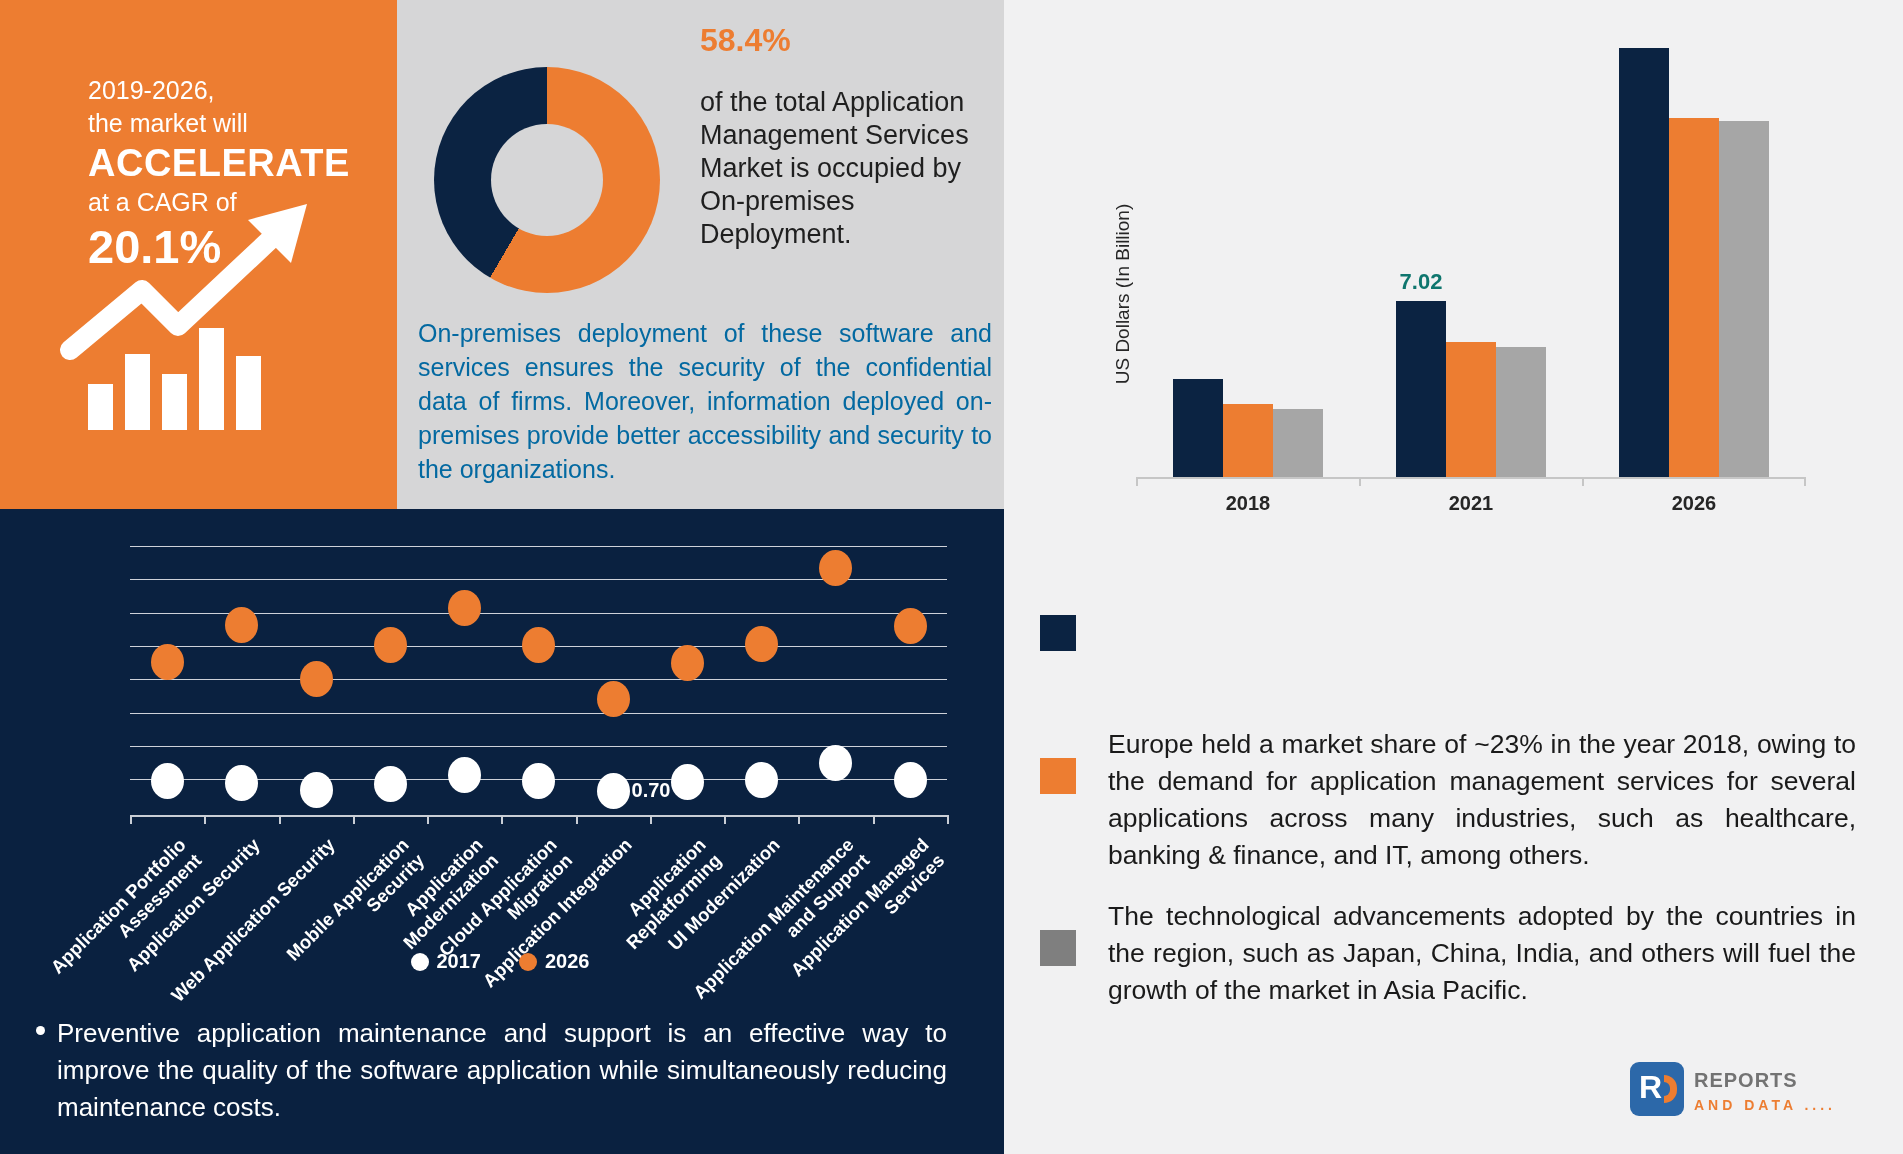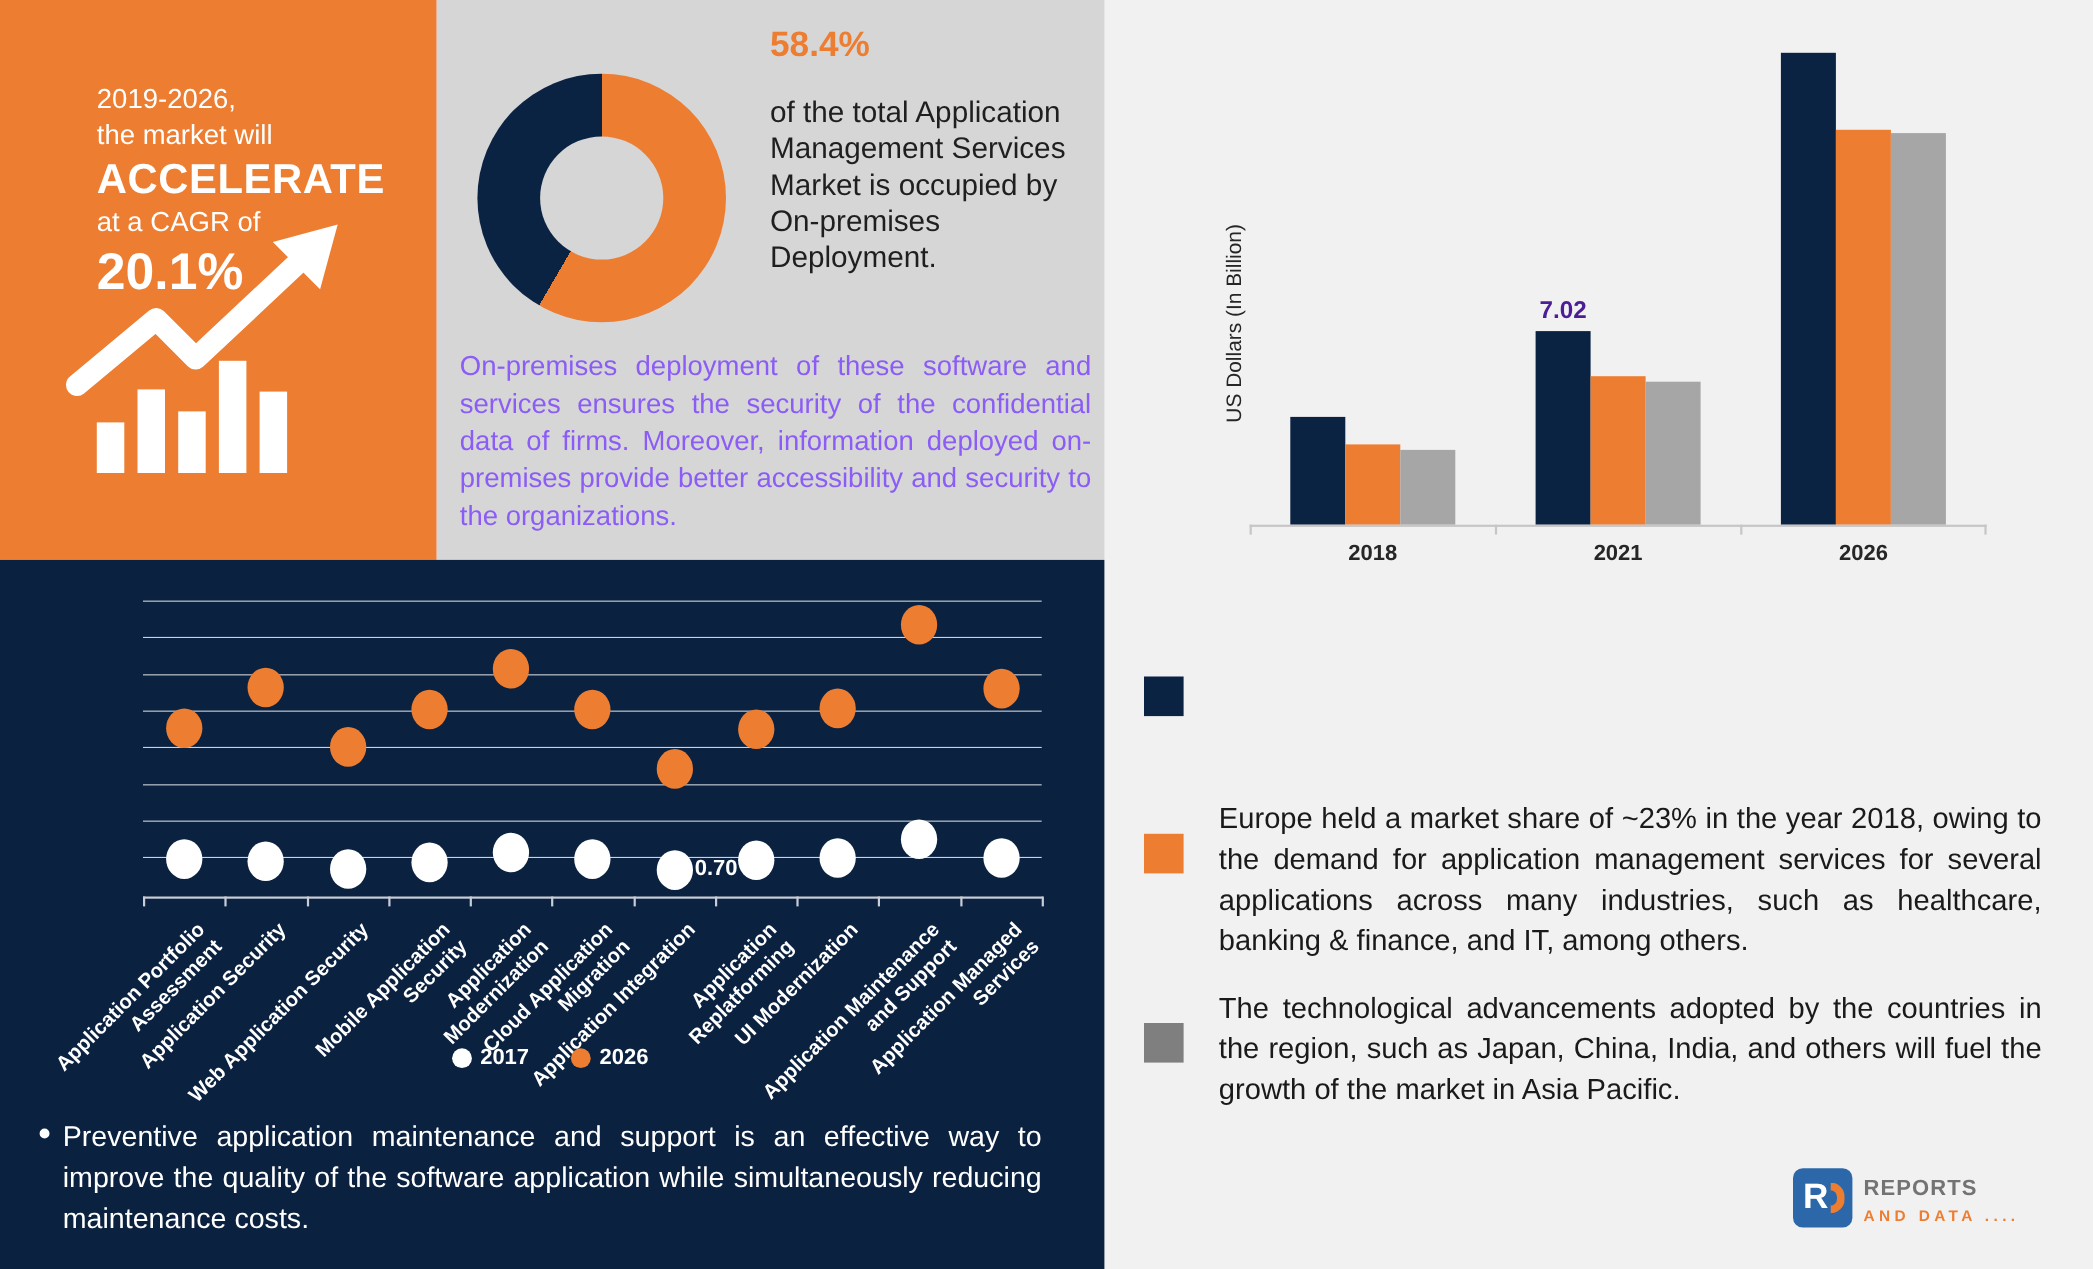--- a/index.html
+++ b/index.html
@@ -17,29 +17,29 @@
   .promo{position:absolute;left:88px;top:74px;color:#fff;}
   .promo .small{font-size:25px;line-height:33px;}
   .promo .accel{font-size:38px;font-weight:bold;line-height:46px;letter-spacing:.5px;}
   .promo .cagr{font-size:47px;font-weight:bold;line-height:56px;}
   .promo-icon{position:absolute;left:52px;top:192px;}
   
   .donut{position:absolute;left:434px;top:67px;width:226px;height:226px;border-radius:50%;}
   .donut-hole{position:absolute;left:57px;top:57px;width:112px;height:112px;border-radius:50%;background:#D6D6D7;}
   .stat{position:absolute;left:700px;top:22px;color:#ED7D31;font-size:32px;font-weight:bold;}
   .stat-caption{position:absolute;left:700px;top:86px;width:302px;color:#1F1F1F;font-size:27px;line-height:33px;}
-  .gray-paragraph{position:absolute;left:418px;top:316px;width:574px;color:#8b5cf6;font-size:25px;line-height:34px;text-align:justify;}
+  .gray-paragraph{position:absolute;left:418px;top:316px;width:574px;color:#0369a1;font-size:25px;line-height:34px;text-align:justify;}
   
   .bar-ylabel{position:absolute;left:978px;top:283px;width:290px;text-align:center;color:#262626;font-size:19px;transform:rotate(-90deg);transform-origin:center;}
   .bar-plot{position:absolute;left:1136px;top:40px;width:670px;height:437px;}
   .bar{position:absolute;bottom:0;width:50px;}
   .bar-axis{position:absolute;left:1136px;top:477px;width:670px;height:2px;background:#C6C6C6;}
   .bar-axis .tick{position:absolute;top:0;width:2px;height:9px;background:#C6C6C6;}
   .bar-cat-label{position:absolute;top:492px;width:120px;text-align:center;color:#262626;font-size:20px;font-weight:bold;}
-  .bar-datalabel{position:absolute;color:#4c1d95;font-size:22px;font-weight:bold;transform:translateX(-50%);}
+  .bar-datalabel{position:absolute;color:#0f766e;font-size:22px;font-weight:bold;transform:translateX(-50%);}
   .bar-legend{position:absolute;left:1136px;top:558px;width:670px;display:flex;justify-content:center;gap:30px;}
   .legend-item{display:flex;align-items:center;gap:8px;color:#1a1a1a;font-size:18px;font-weight:bold;}
   .legend-swatch{width:16px;height:16px;}
   
   .insight-marker{position:absolute;left:1040px;width:36px;height:36px;}
   .marker-navy{background:#0B2342;}
   .marker-orange{background:#ED7D31;}
   .marker-gray{background:#7F7F7F;}
   .insight-text{position:absolute;left:1108px;width:748px;color:#1A1A1A;font-size:26.5px;line-height:37px;text-align:justify;}
   

